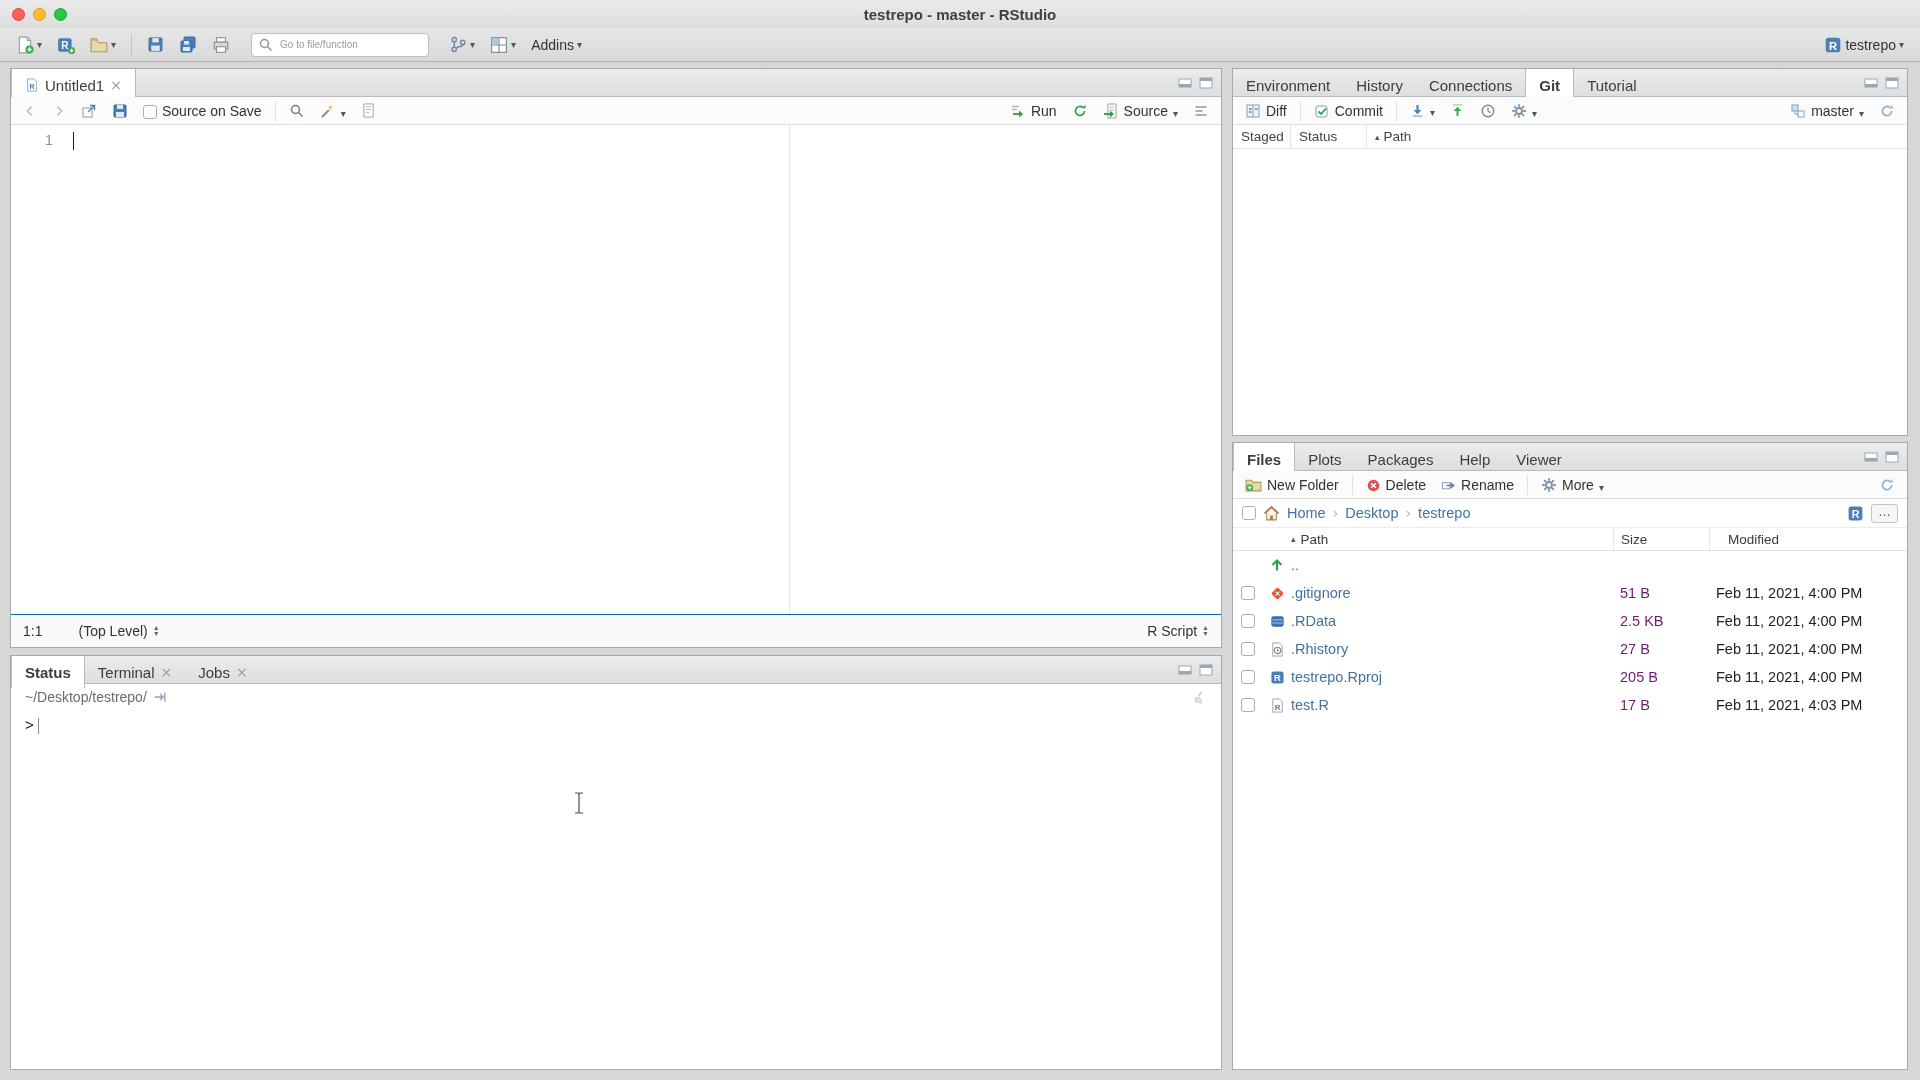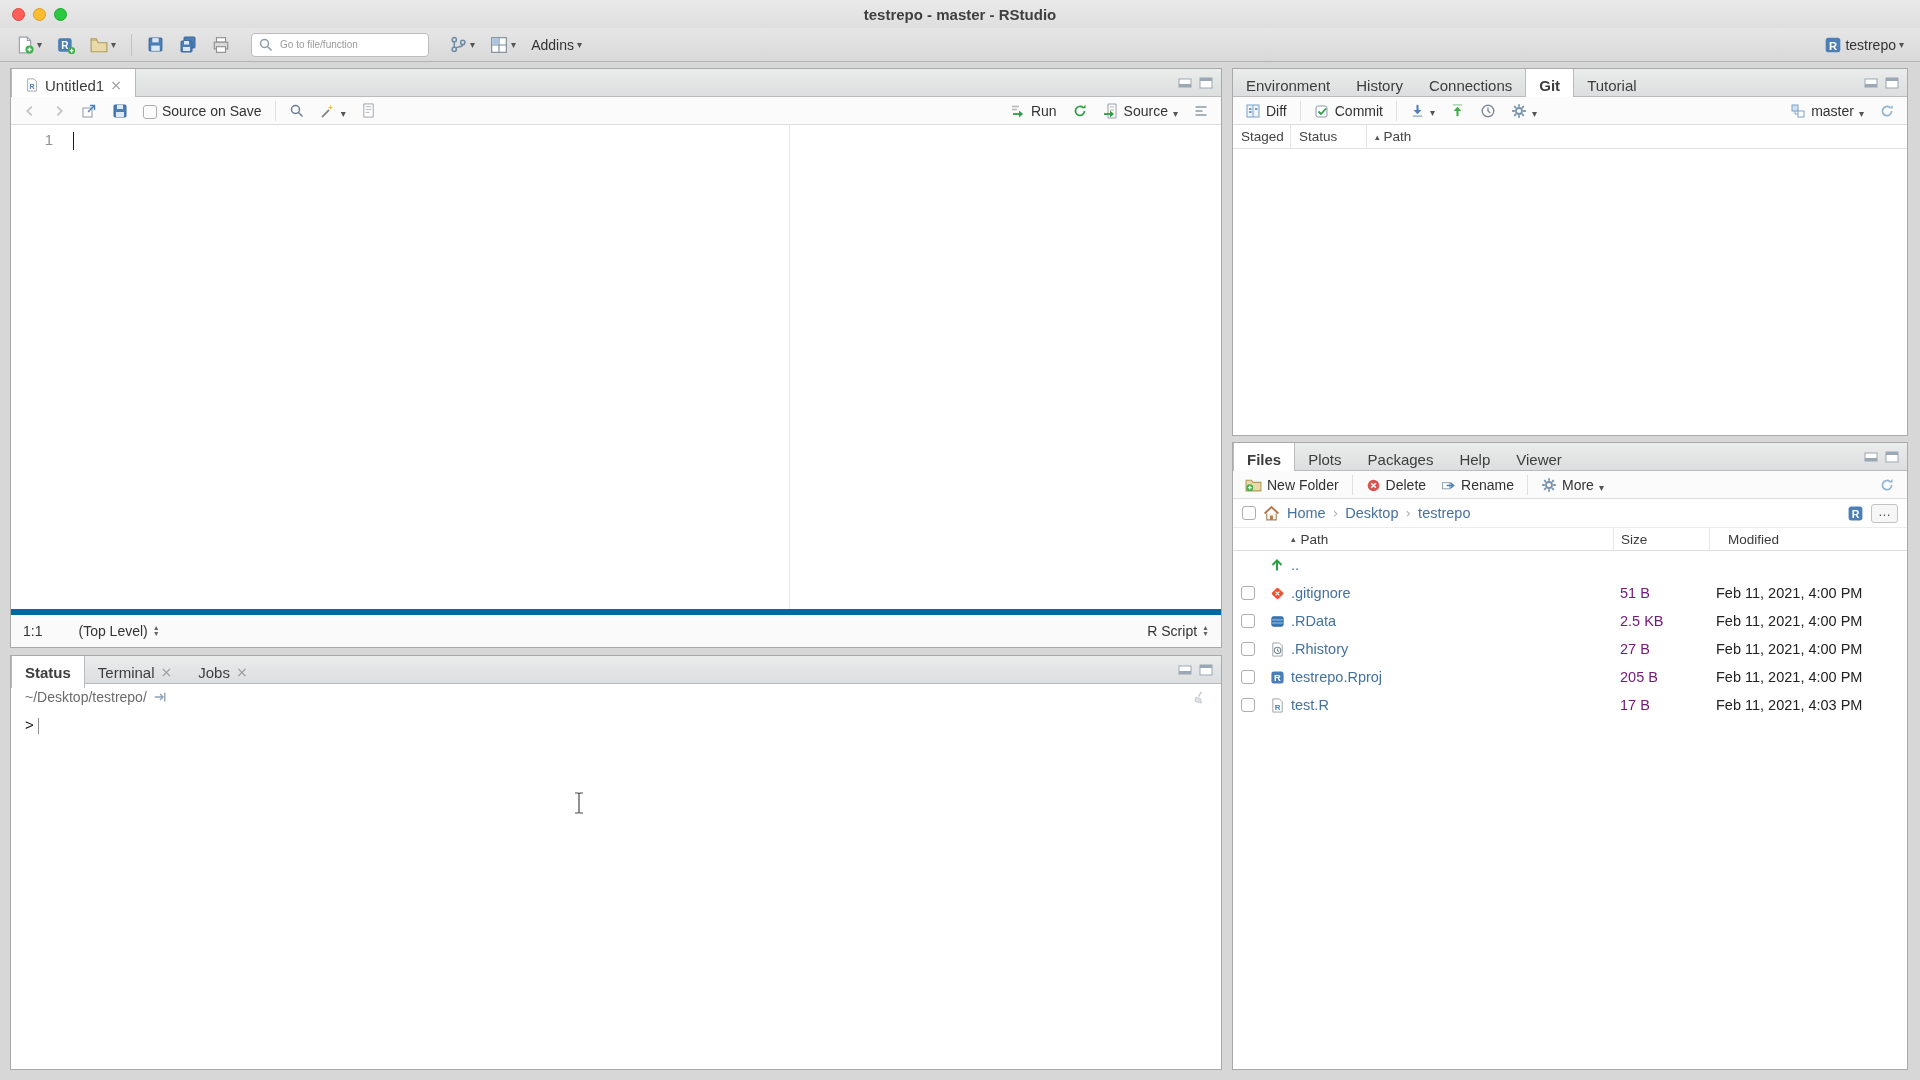--- a/index.html
+++ b/index.html
@@ -56,21 +56,21 @@
   .stepper{display:inline-flex;flex-direction:column;line-height:6px;font-size:7px;color:#666;
     margin-left:5px;font-family:"DejaVu Sans",sans-serif;}
 
   
   .editor{flex:1;position:relative;background:#fff;
     font-family:"DejaVu Sans Mono",monospace;font-size:15px;}
   .gutter{position:absolute;left:0;top:0;bottom:0;width:58px;color:#8f9396;text-align:right;
     padding:6px 16px 0 0;}
   .marginline{position:absolute;left:778px;top:0;bottom:0;width:1px;background:#e8e8e8;}
   .ecaret{position:absolute;left:62px;top:7px;width:1px;height:18px;background:#1a1a1a;}
-  .statusbar{height:25px;min-height:28px;border-top:6px solid #0369a1;background:#fafafa;
+  .statusbar{height:25px;min-height:28px;border-top:1px solid #0369a1;background:#fafafa;
     display:flex;align-items:center;padding:16px 12px;font-size:14px;color:#333;}
   .statusbar .scope{margin-left:36px;display:inline-flex;align-items:center;}
   .statusbar .ftype{margin-left:auto;display:inline-flex;align-items:center;}
 
   
   .wdrow{height:26px;min-height:26px;display:flex;align-items:center;padding:0 14px;
     font-size:14px;color:#6b6b6b;gap:6px;}
   .cbody{flex:1;position:relative;padding:6px 14px;
     font-family:"DejaVu Sans Mono",monospace;font-size:15px;color:#111;}
   .ccaret{display:inline-block;width:1px;height:16px;background:#8a8a8a;vertical-align:middle;margin-left:4px;}

